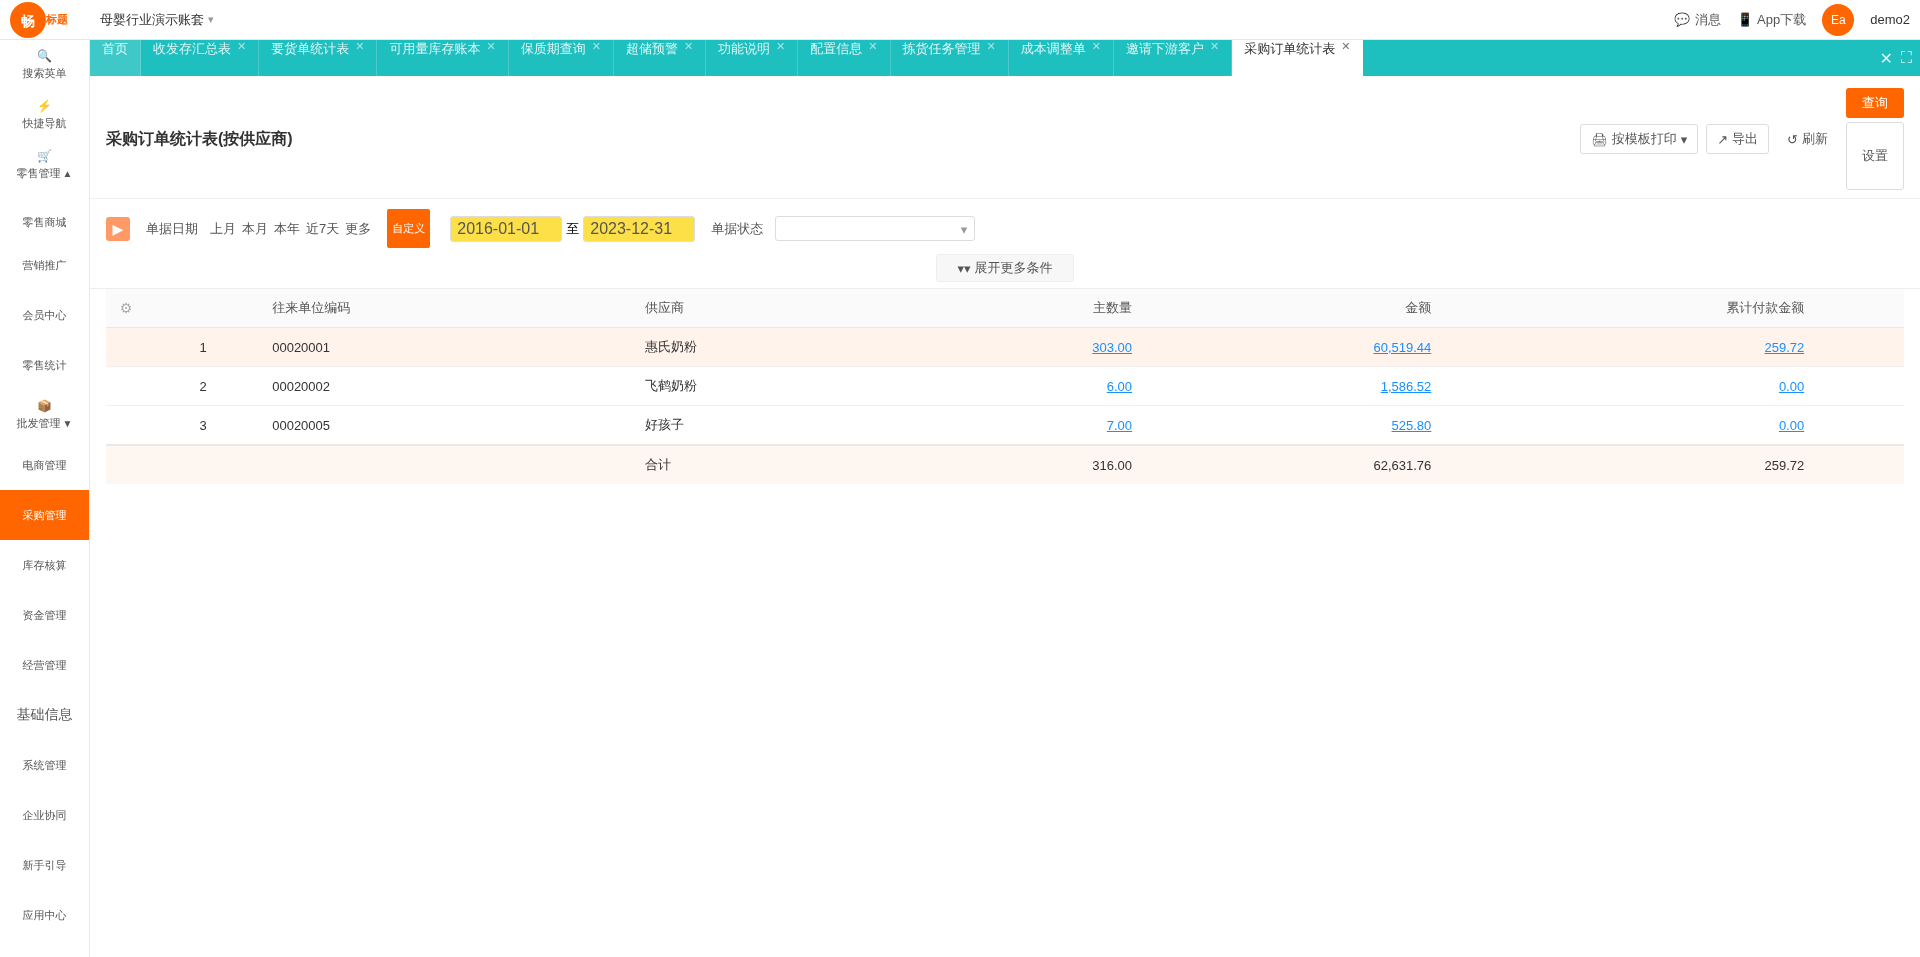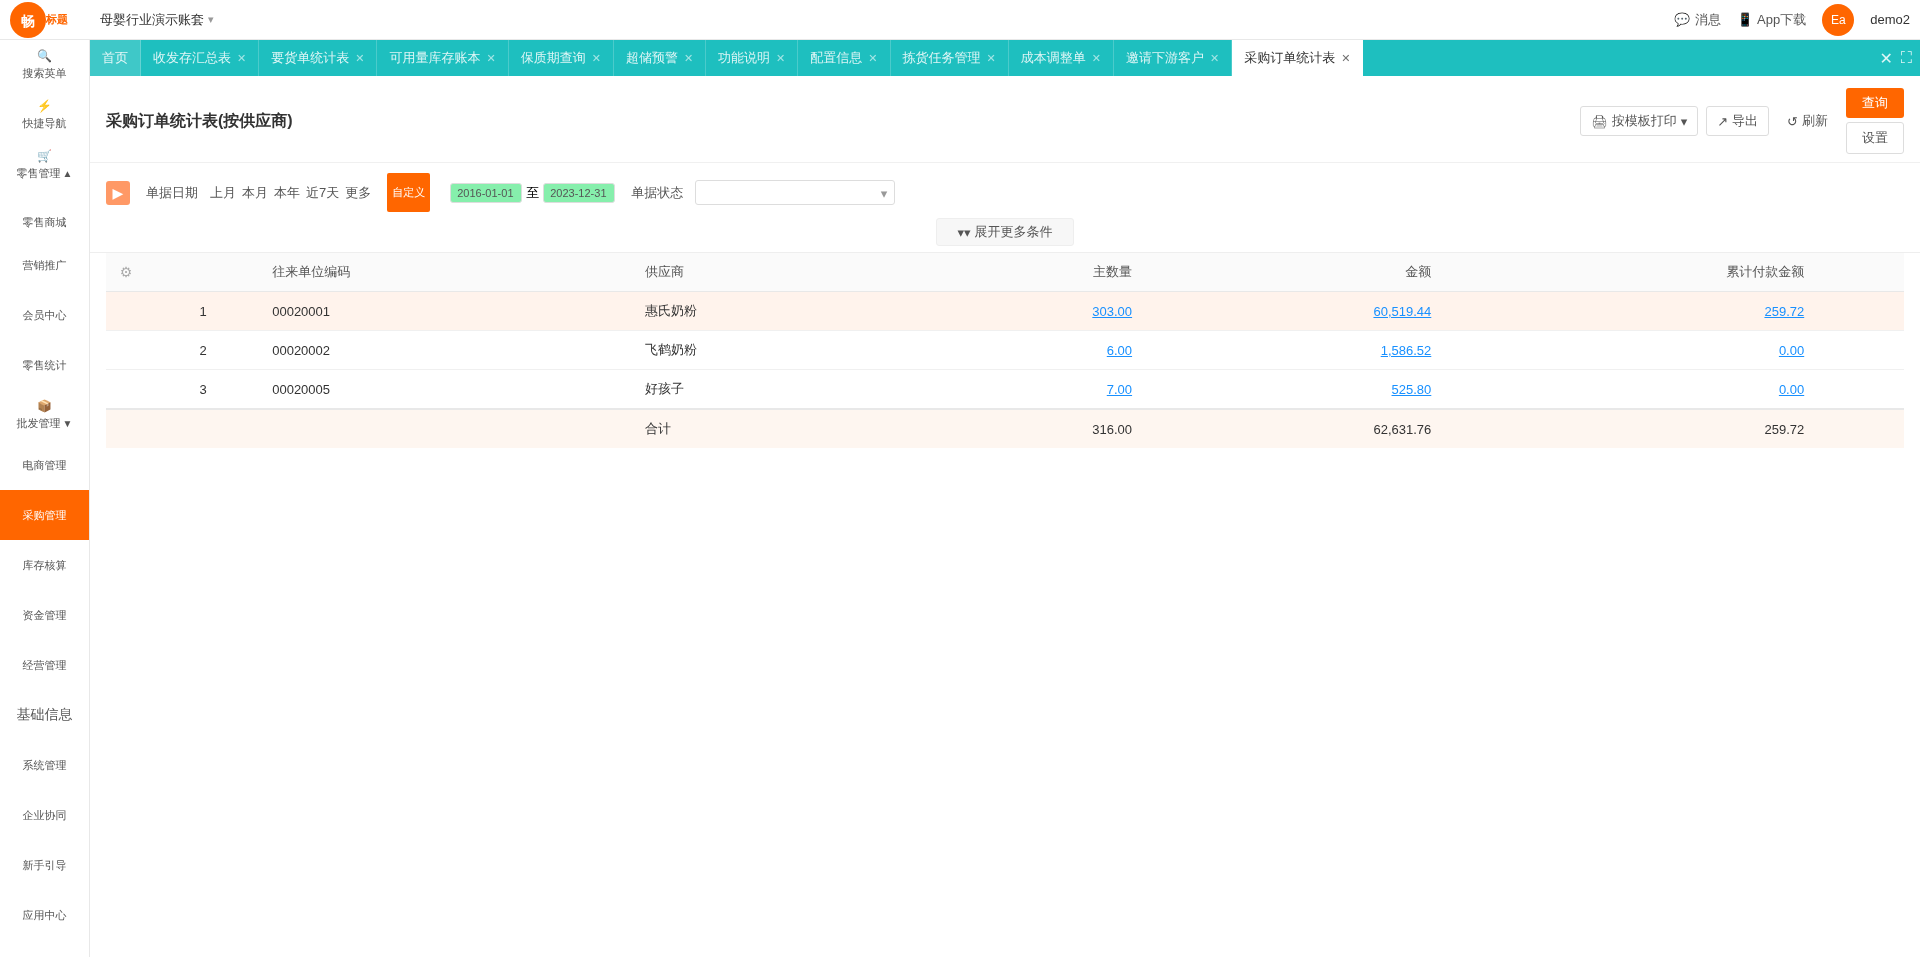--- a/index.html
+++ b/index.html
@@ -18,43 +18,43 @@
     .user-avatar { width: 32px; height: 32px; border-radius: 50%; background: #ff6600; display: flex; align-items: center; justify-content: center; color: #fff; font-size: 12px; }
 
     
     .main-layout { display: flex; flex: 1; overflow: hidden; }
 
     
     .sidebar { width: 90px; background: #fff; border-right: 1px solid #e8e8e8; display: flex; flex-direction: column; flex-shrink: 0; overflow-y: auto; }
     .sidebar-item { display: flex; flex-direction: column; align-items: center; justify-content: center; padding: 10px 4px; cursor: pointer; color: #555; font-size: 12px; gap: 3px; min-height: 50px; }
     .sidebar-item.active { background: #ff6600; color: #fff; }
     .nav-tabs { display: flex; align-items: center; background: #1ebfbf; padding: 0; height: 36px; overflow: hidden; }
-    .nav-tab { display: flex; align-items: center; gap: 4px; padding: 0 12px; height: 36px; color: rgba(255,255,255,0.85); font-size: 13px; cursor: pointer; white-space: nowrap; border-right: 1px solid rgba(255,255,255,0.2); flex-shrink: 0; }
+    .nav-tab { display: flex; align-items: flex-start; gap: 4px; padding: 0 12px; height: 36px; color: rgba(255,255,255,0.85); font-size: 13px; cursor: pointer; white-space: nowrap; border-right: 1px solid rgba(255,255,255,0.2); flex-shrink: 0; }
     .nav-tab:first-child { background: rgba(255,255,255,0.15); }
     .nav-tab.active { background: #fff; color: #333; }
     .nav-tab .close-btn { font-size: 11px; opacity: 0.7; margin-left: 2px; }
     .nav-tab-end { display: flex; align-items: center; margin-left: auto; gap: 8px; padding: 0 8px; }
     .nav-tab-end-btn { color: rgba(255,255,255,0.85); cursor: pointer; font-size: 16px; }
 
     
     .content-area { flex: 1; background: #fff; overflow: hidden; display: flex; flex-direction: column; }
 
     
     .page-header { display: flex; align-items: center; justify-content: space-between; padding: 12px 16px 8px; border-bottom: 1px solid #f0f0f0; }
     .page-title { font-size: 16px; font-weight: bold; color: #333; }
     .page-actions { display: flex; align-items: center; gap: 8px; }
     .btn-template-print { display: flex; align-items: center; gap: 4px; border: 1px solid #ddd; background: #fff; padding: 5px 10px; border-radius: 3px; cursor: pointer; font-size: 13px; color: #555; }
     .btn-export { display: flex; align-items: center; gap: 4px; border: 1px solid #ddd; background: #fff; padding: 5px 10px; border-radius: 3px; cursor: pointer; font-size: 13px; color: #555; }
     .btn-refresh { display: flex; align-items: center; gap: 4px; border: none; background: none; padding: 5px 10px; cursor: pointer; font-size: 13px; color: #555; }
     .btn-query { background: #ff6600; color: #fff; border: none; padding: 6px 16px; border-radius: 3px; cursor: pointer; font-size: 13px; }
-    .btn-settings { border: 1px solid #ddd; background: #fff; padding: 6px 12px; border-radius: 3px; cursor: pointer; font-size: 13px; color: #555; }
+    .btn-settings { border: 1px solid #ddd; background: #fff; padding: 24px 12px; border-radius: 3px; cursor: pointer; font-size: 13px; color: #555; }
     .date-shortcuts { display: flex; gap: 6px; }
     .date-shortcut { color: #555; font-size: 13px; cursor: pointer; }
     .date-range { display: flex; align-items: center; gap: 4px; margin-left: 4px; }
-    .date-input { border: 1px solid #ddd; padding: 3px 6px; border-radius: 3px; font-size: 11px; color: #555; background: #86efac; width: 72px; }
+    .date-input { border: 1px solid #ddd; padding: 3px 6px; border-radius: 3px; font-size: 16px; color: #555; background: #fde047; width: 112px; }
     .custom-tag { background: #ff6600; color: #fff; font-size: 11px; padding: 12px 5px; border-radius: 2px; margin-left: 4px; }
     .filter-select { border: 1px solid #ddd; padding: 4px 24px 4px 8px; border-radius: 3px; font-size: 13px; color: #555; background: #fff; min-width: 200px; appearance: none; cursor: pointer; }
     .filter-select-wrapper { position: relative; }
     .filter-select-wrapper::after { content: '▾'; position: absolute; right: 8px; top: 50%; transform: translateY(-50%); color: #999; pointer-events: none; }
     .goods-input { border: 1px solid #ddd; padding: 4px 8px; border-radius: 3px; font-size: 13px; color: #555; background: #fff; min-width: 300px; }
     .filter-expand-btn { display: flex; align-items: center; gap: 4px; color: #555; font-size: 13px; cursor: pointer; background: #f7f7f7; border: 1px solid #eee; padding: 4px 20px; border-radius: 3px; }
     .toggle-btn-area { display: flex; justify-content: center; margin-top: 6px; }
 
     
     .table-area { flex: 1; overflow: auto; padding: 0 16px; }

